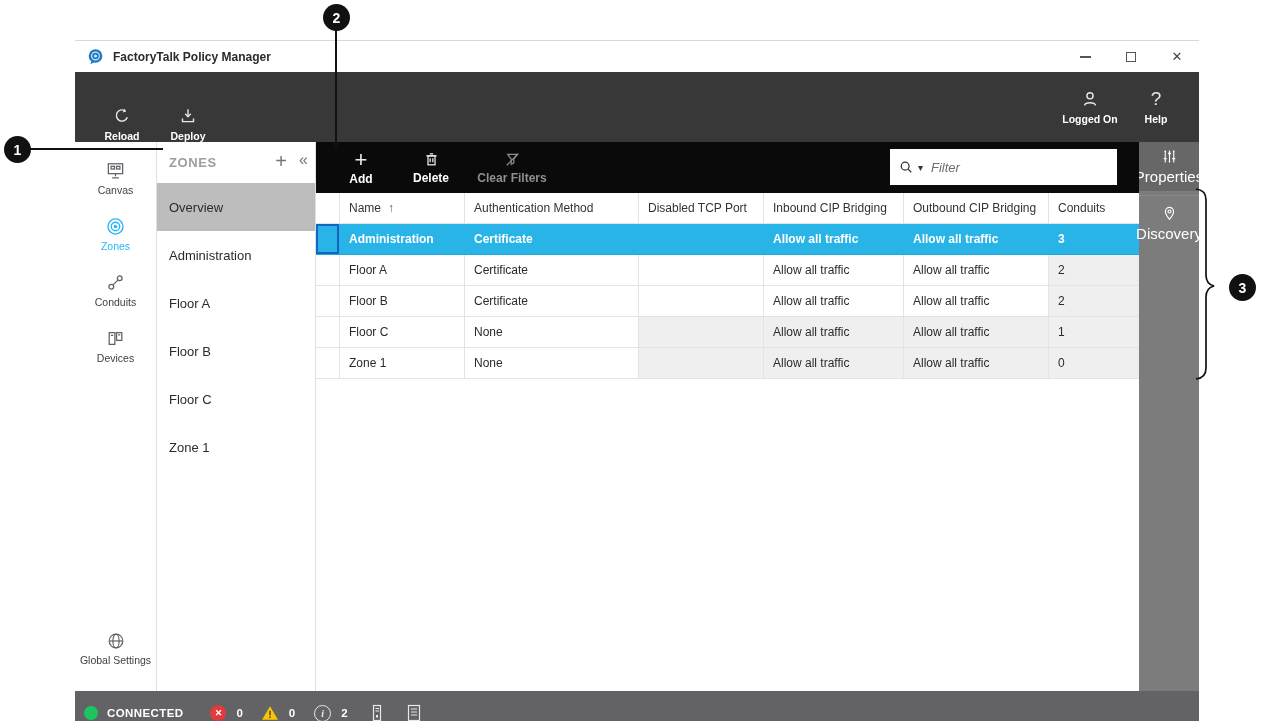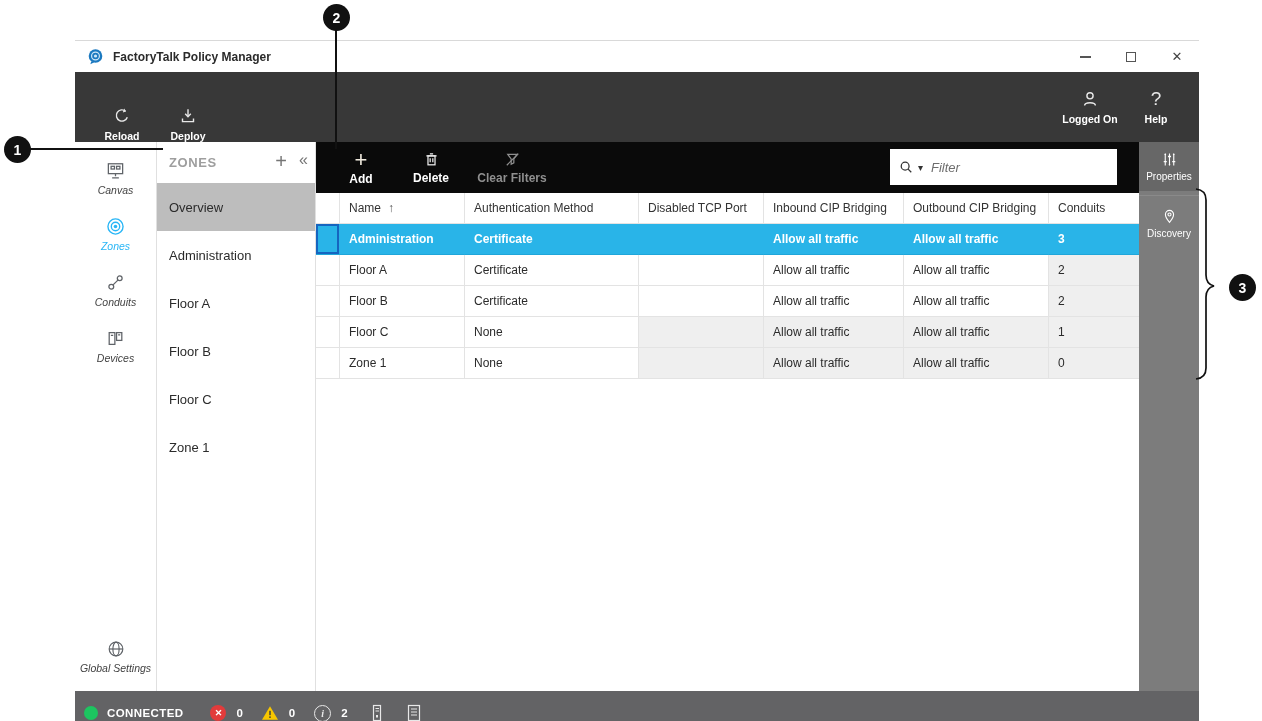--- a/index.html
+++ b/index.html
@@ -26,24 +26,24 @@
   .tb-left { display:flex; margin-left:14px;align-items:flex-end; }
   .tb-right { position:absolute; right:10px; top:0; height:70px; display:flex; }
   .q-glyph { font-size:19px; color:#e8e8e8; line-height:20px; }
 
   
   .content { display:flex; height:549px; }
 
   
   .leftnav { position:relative; width:82px; background:#fff; border-right:1px solid #e0e0e0; }
   .nav-item { height:56px; padding-top:9px; display:flex; flex-direction:column; align-items:center; gap:3px; color:#5f6368; cursor:pointer; }
-  .nav-item .nlbl { font-size:10.5px; color:#424242;font-style:italic; }
+  .nav-item .nlbl { font-size:10.5px; color:#424242; }
   .nav-item.active { color:#29B6F6; }
   .nav-item.active .nlbl { color:#29B6F6; }
-  .nav-bottom { position:absolute; bottom:4px; left:0; width:100%; height:50px; padding-top:2px; }
+  .nav-bottom { position:absolute; bottom:12px; left:0; width:100%; height:50px; padding-top:2px; }
 
   
   .zones-panel { width:159px; background:#fff; border-right:1px solid #e0e0e0; position:relative; }
   .zp-header { position:relative; height:41px; display:flex; align-items:center; }
   .zp-title { margin-left:12px; font-size:13px; font-weight:700; letter-spacing:.6px; color:#9e9e9e; }
   .zp-plus { position:absolute; right:28px; top:8px; font-size:20px; color:#757575; font-weight:400; cursor:pointer; }
   .zp-collapse { position:absolute; right:7px; top:9px; font-size:16px; color:#757575; cursor:pointer; }
   .zone-item { height:48px; display:flex; align-items:center; padding-left:12px; font-size:13px; color:#2b2b2b; cursor:pointer; }
   .zone-item.selected { background:#bdbdbd; }
 
@@ -70,21 +70,21 @@
   .trow .cell:last-child { border-right:none; }
   .trow .cell.gray { background:#efefef; }
   .trow.selected .cell { background:#29b4e8; color:#fff; border-color:#29b4e8; font-weight:700; }
   .trow.selected .cell.rowsel { box-shadow:inset 0 0 0 2px #1565c0; }
   .sort-arrow { font-size:12px; color:#555; margin-left:7px; }
   .trow.selected .cell { border-bottom-color:#1fa6da; }
 
   
   .right-strip { width:60px; background:#7c7c7c; display:flex; flex-direction:column; }
   .side-tile { height:49px; display:flex; flex-direction:column; align-items:center; justify-content:center; gap:3px; color:#fff; cursor:pointer; }
-  .side-tile .slbl { font-size:10px; color:#fff; }
+  .side-tile .slbl { font-size:15px; color:#fff; }
   .tile-properties { background:#676767; }
   .tile-discovery { margin-top:4px; height:55px; border-top:1px solid #8a8a8a; }
 
   
   .statusbar { height:44px; background:#636365; display:flex; align-items:center; }
   .dot-green { width:14px; height:14px; border-radius:50%; background:#1dc560; margin-left:9px; }
   .conn-lbl { margin-left:9px; font-size:11.5px; font-weight:700; color:#fff; letter-spacing:.4px; }
   .badge-err { width:16px; height:16px; border-radius:50%; background:#e23b3b; color:#fff; font-size:9px; font-weight:700; display:flex; align-items:center; justify-content:center; margin-left:27px; }
   .cnt { font-size:11.5px; font-weight:700; color:#fff; margin-left:10px; }
   .warn-wrap { margin-left:18px; position:relative; width:18px; height:16px; }

